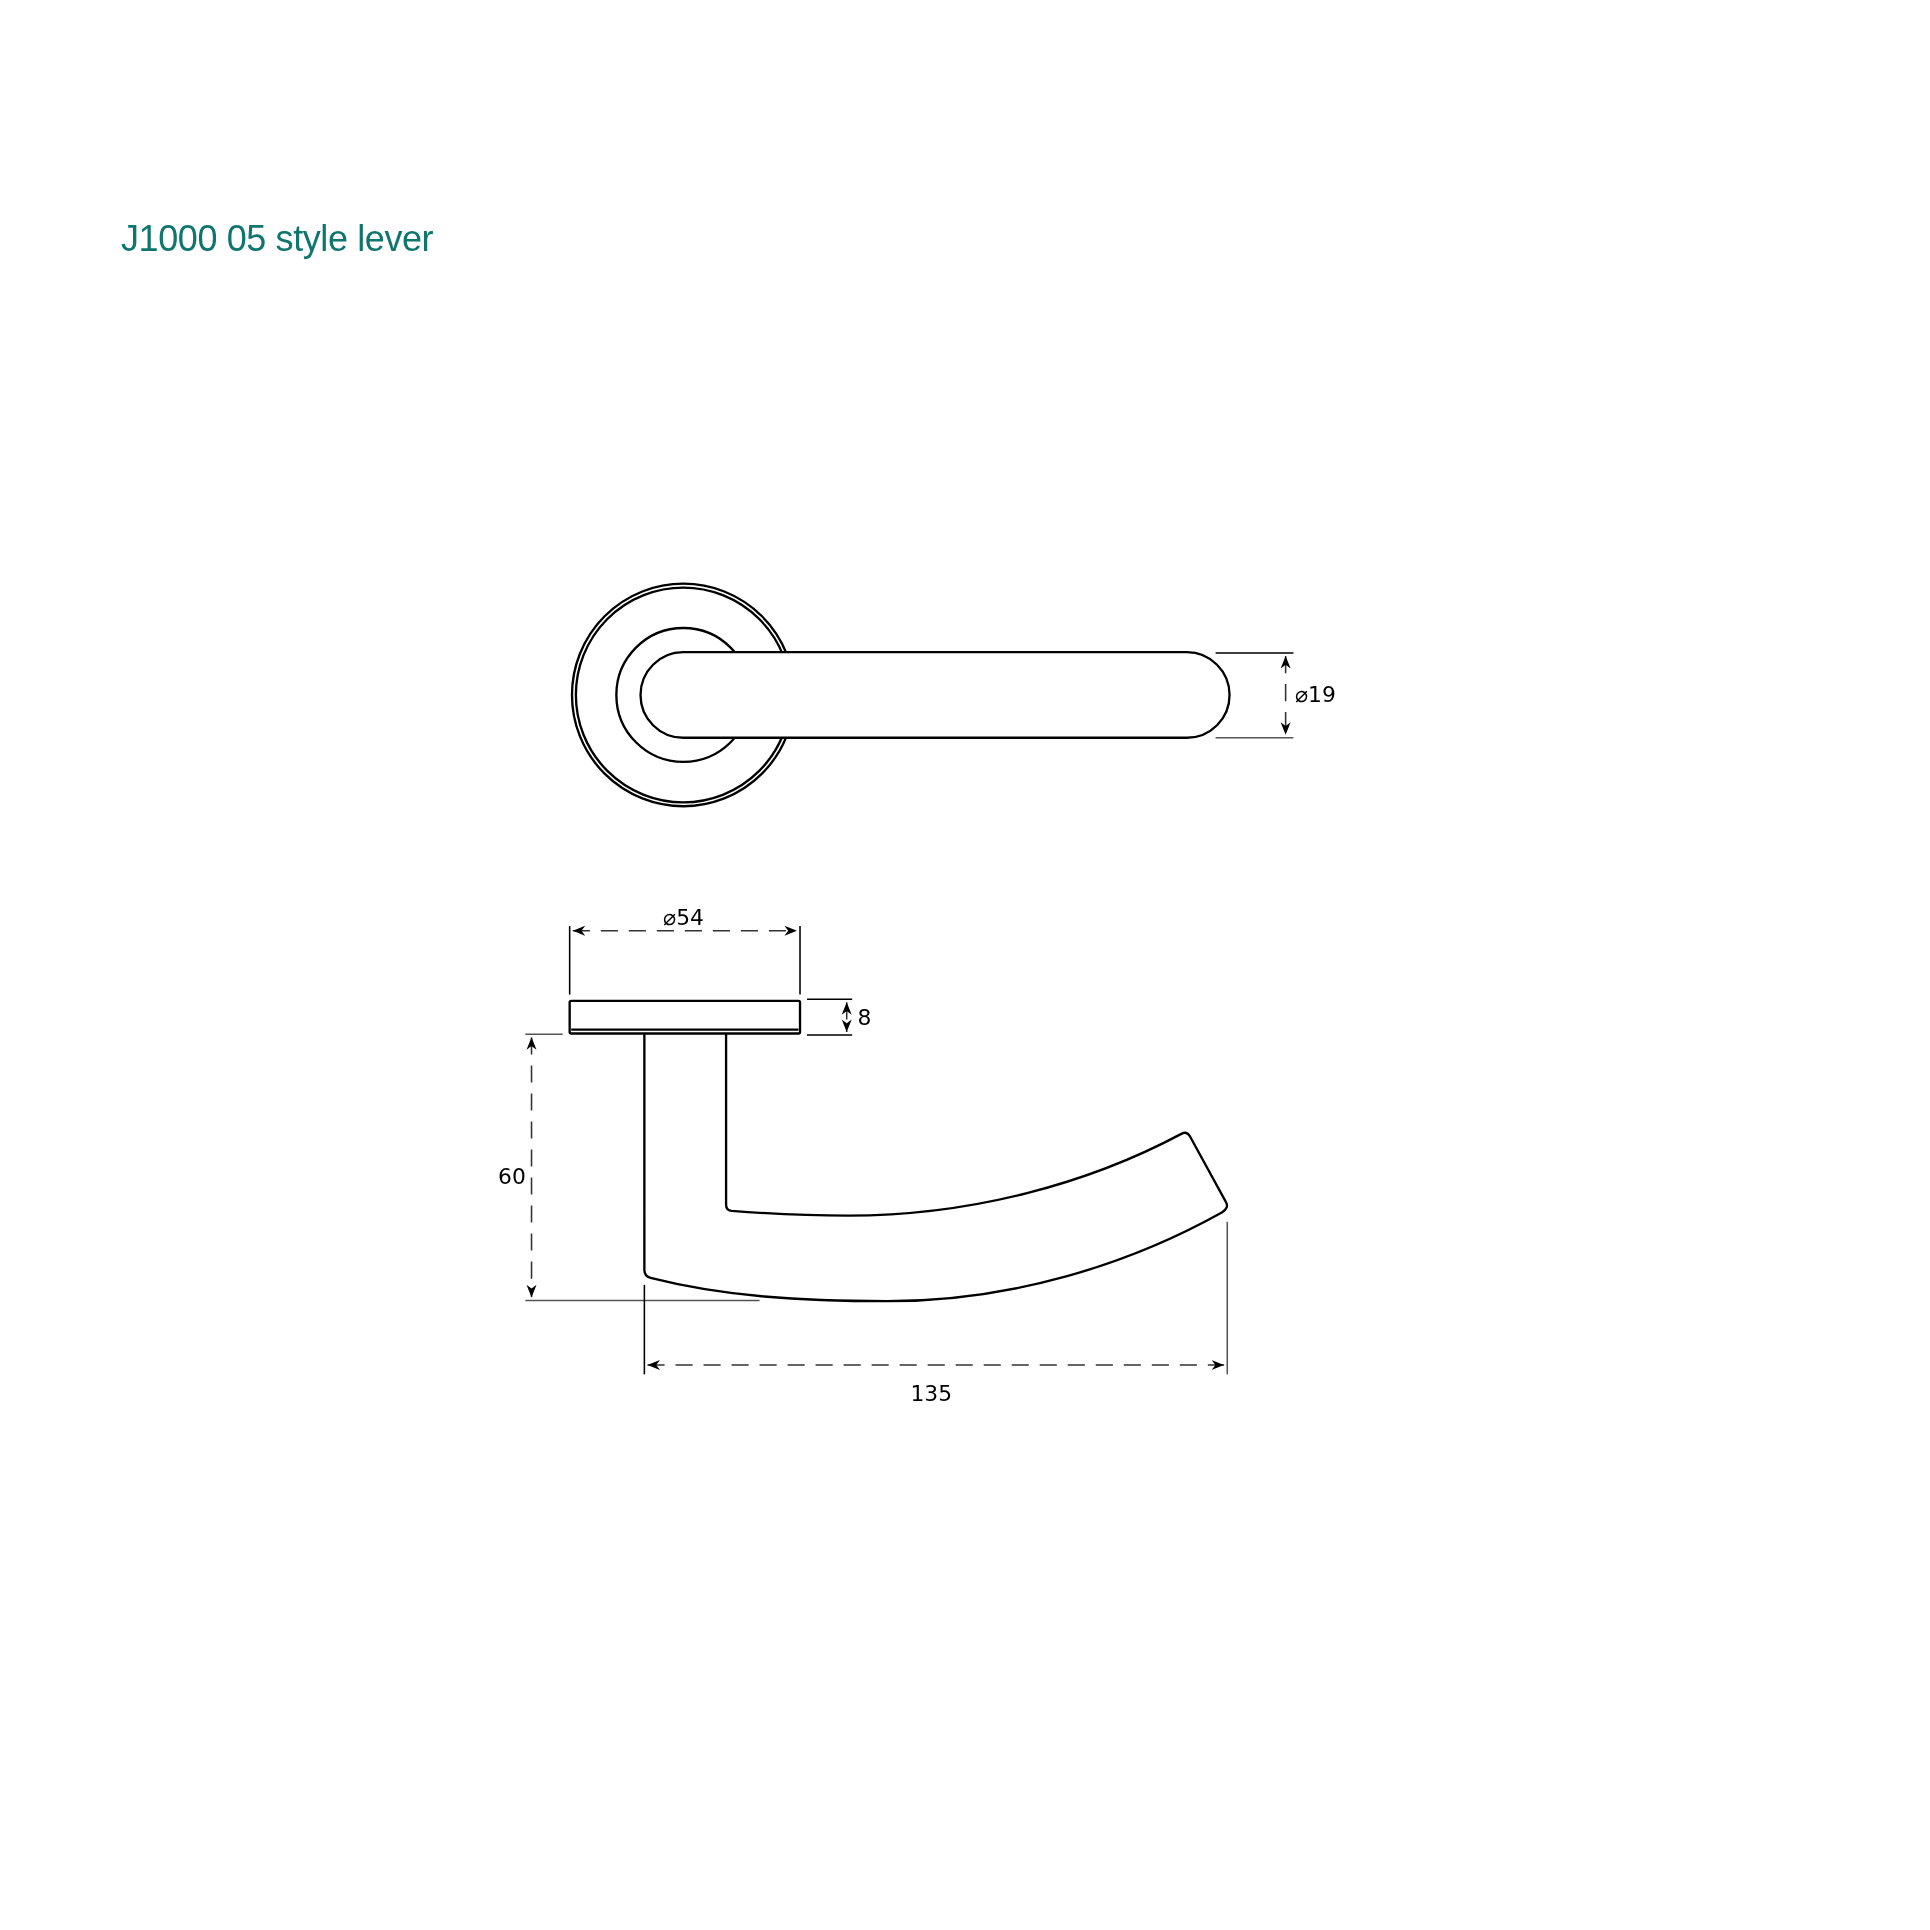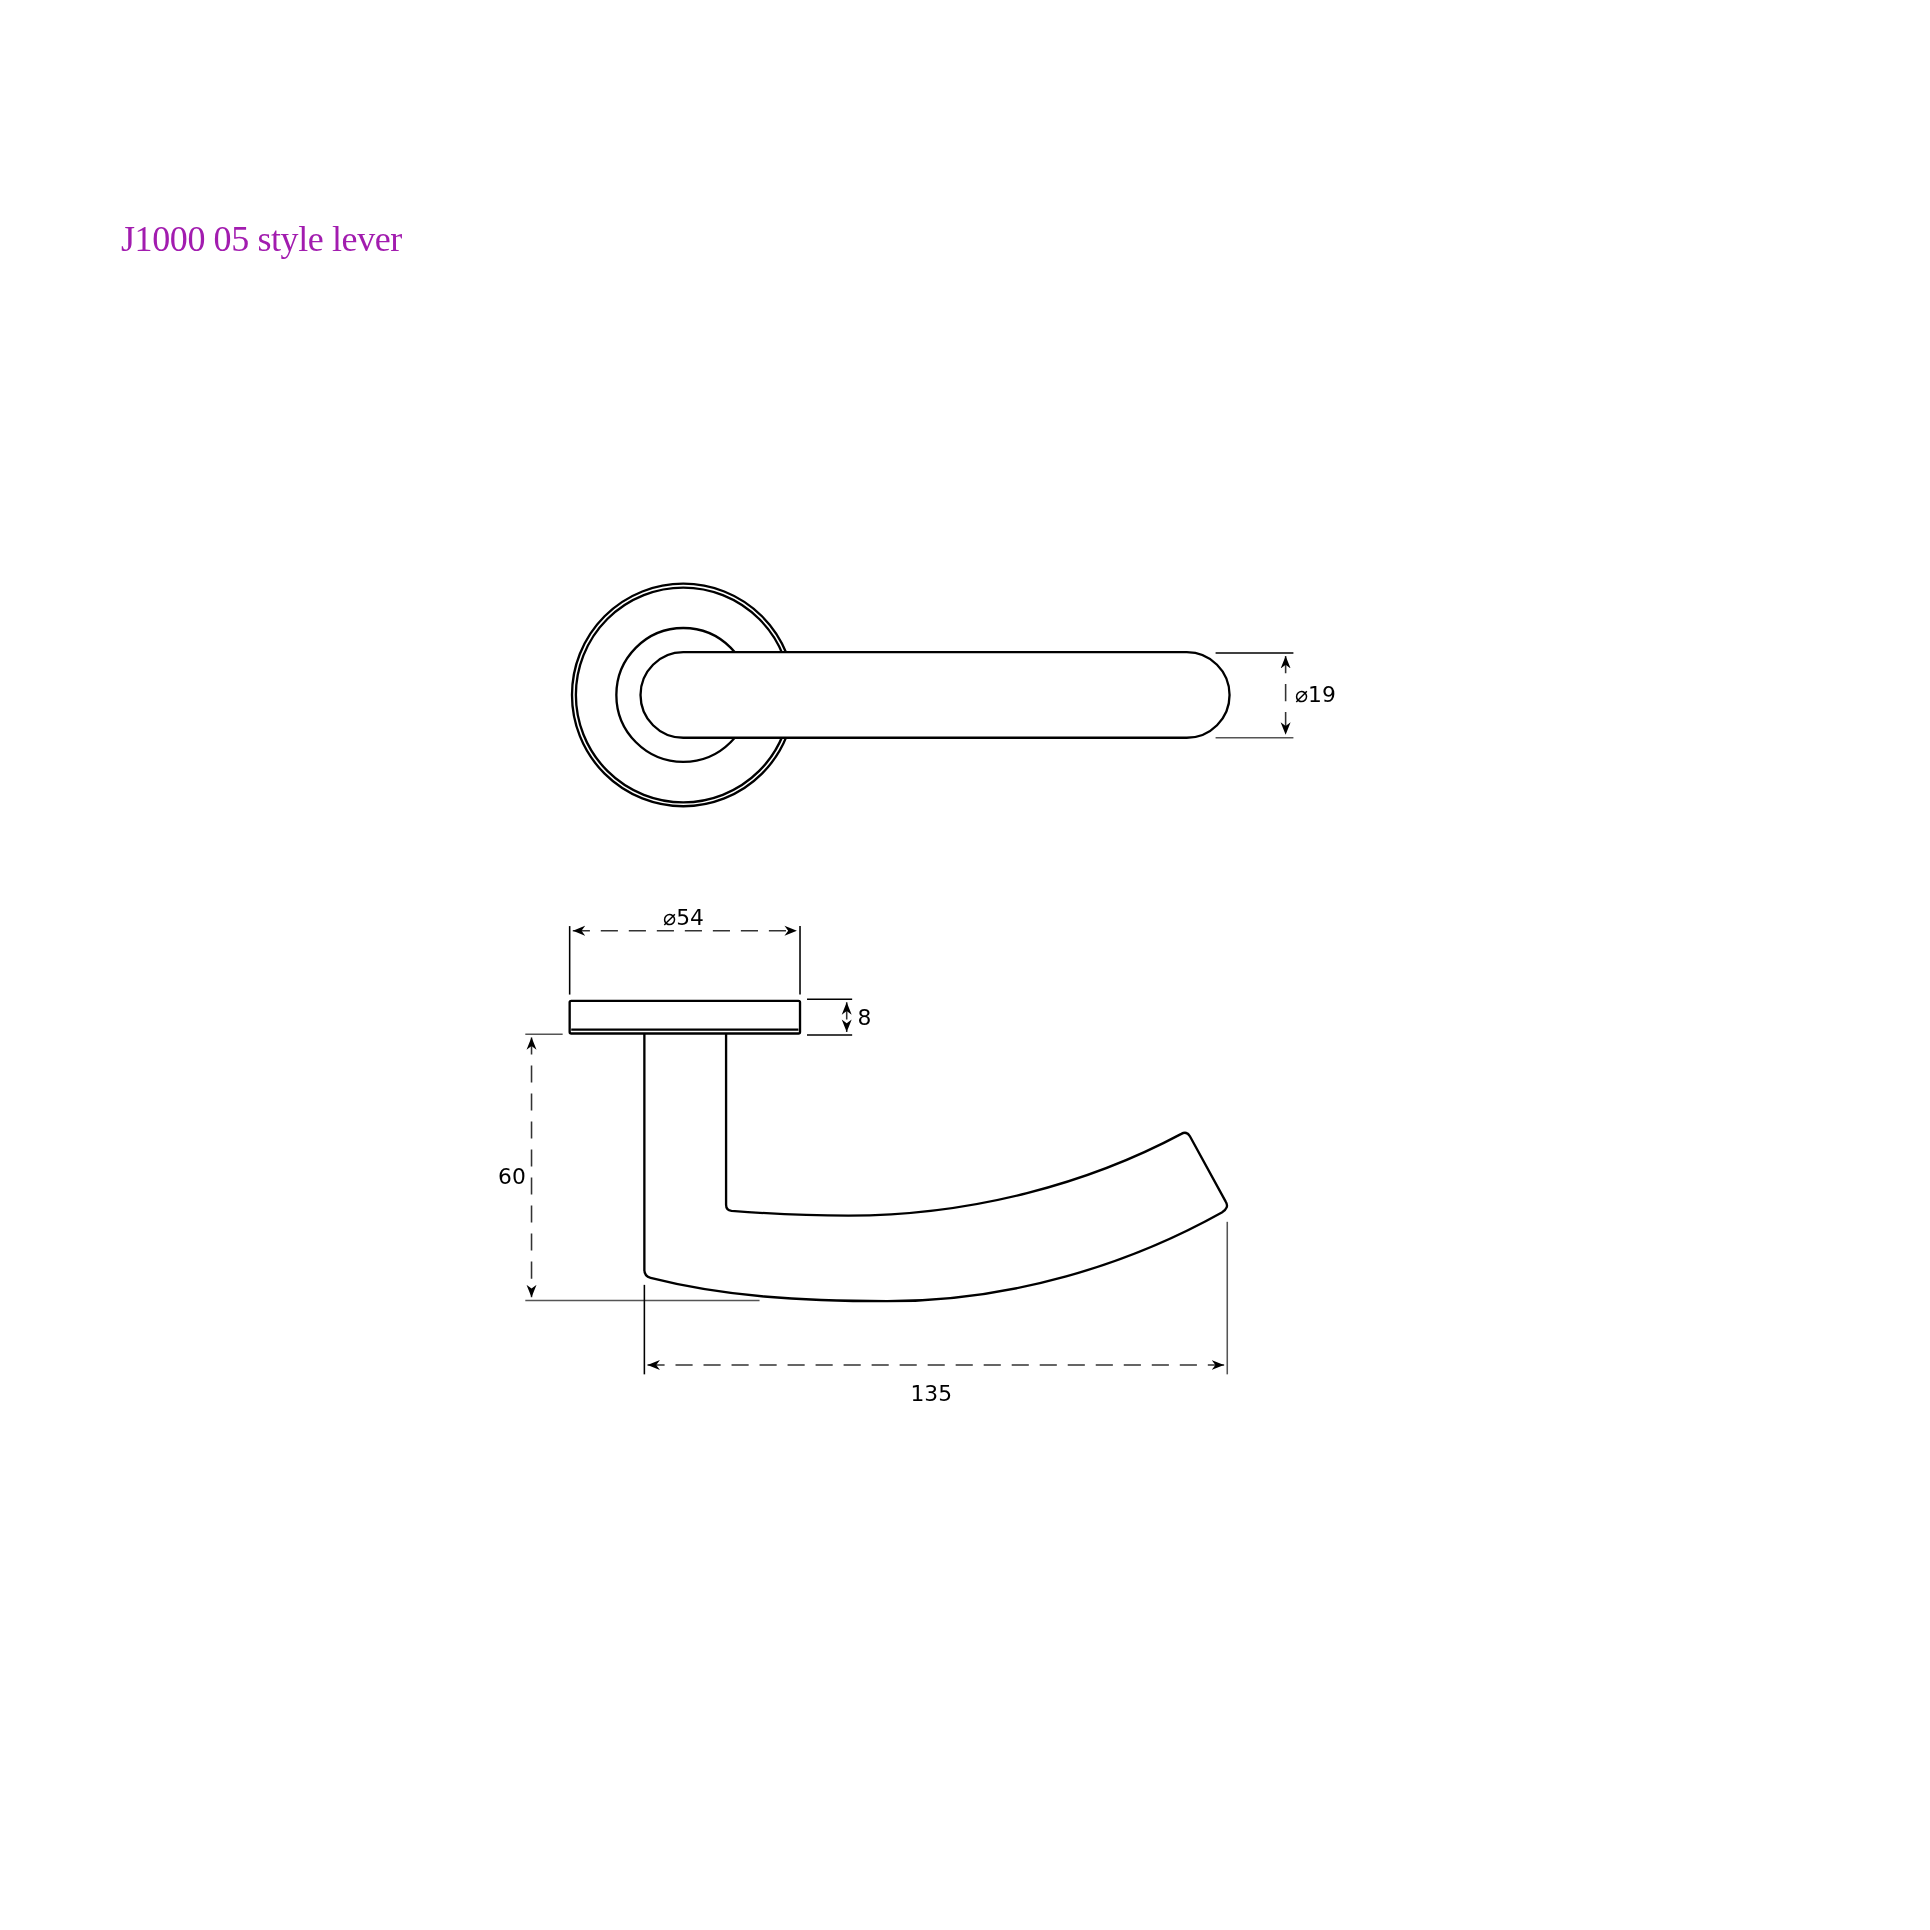--- a/index.html
+++ b/index.html
@@ -1,19 +1,19 @@
 <!DOCTYPE html>
 <html style="font-size:12.5px"><head>
 <meta charset="utf-8">
 <style>
   html, body { margin: 0; padding: 0; background: #ffffff; }
   body { width: 1930px; height: 1930px; position: relative; overflow: hidden;
          font-family: "Liberation Sans", "DejaVu Sans", sans-serif; }
-  .title { position: absolute; left: 121px; top: 218px; font-size: 36px; color: #a21caf;
-           font-family: Liberation Serif, serif; letter-spacing: -0.4px; }
+  .title { position: absolute; left: 121px; top: 218px; font-size: 36px; color: #0f766e;
+           font-family: Liberation Sans, sans-serif; letter-spacing: -0.4px; }
   svg.drawing { position: absolute; left: 0; top: 0; }
   .outline { fill: none; stroke: #000; stroke-width: 3; stroke-linejoin: round; }
   .fillw { fill: #fff; stroke: #000; stroke-width: 3; stroke-linejoin: round; }
   .ext { stroke: #555; stroke-width: 2; fill: none; }
   .ext-dark { stroke: #000; stroke-width: 2; fill: none; }
   .dim { stroke: #333; stroke-width: 2; fill: none; stroke-dasharray: 22 14; }
   .dimtext { font-family: "DejaVu Sans", "Liberation Sans", sans-serif; font-size: 28px; fill: #000; }
 </style>
 </head>
 <body>

